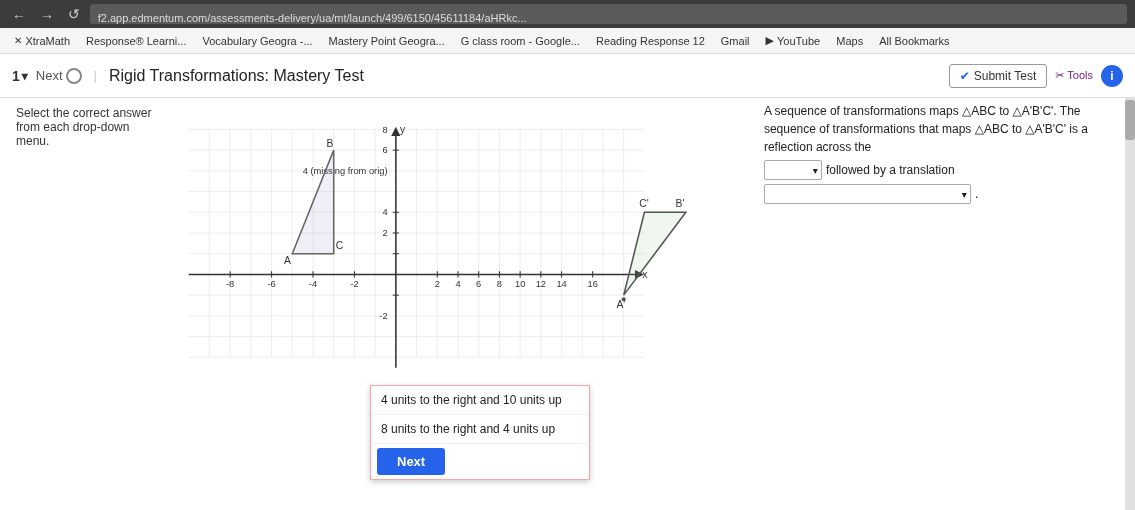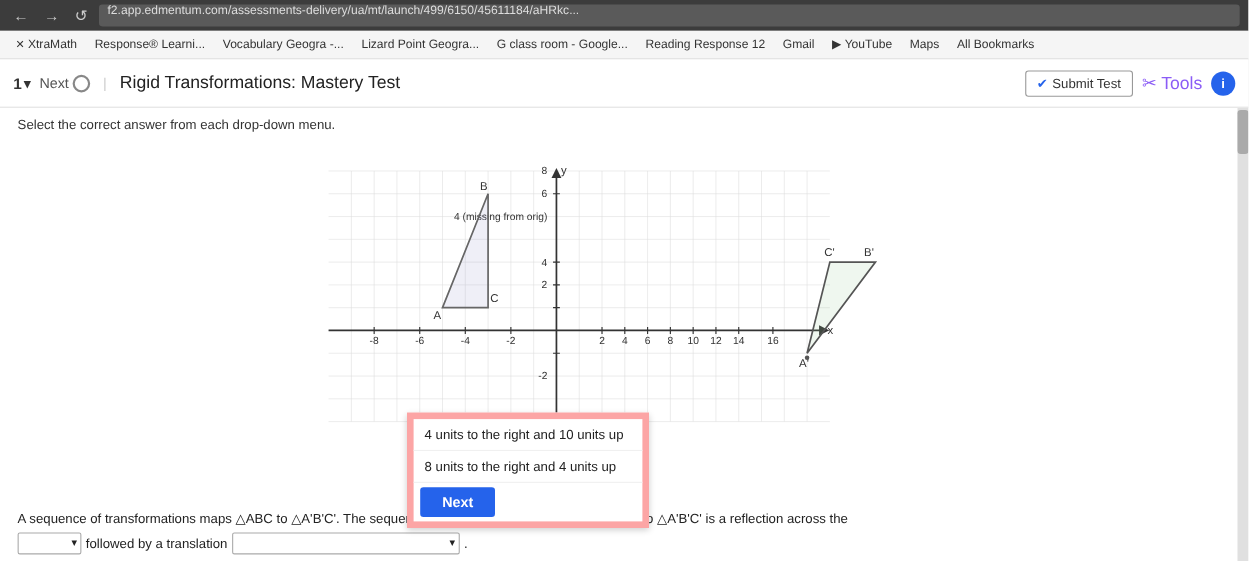--- a/index.html
+++ b/index.html
@@ -21,21 +21,21 @@
       font-size: 14px;
       cursor: pointer;
       padding: 2px 4px;
     }
     .browser-url-bar {
       flex: 1;
       background: #5a5a5a;
       border-radius: 3px;
       height: 20px;
       display: flex;
-      align-items: flex-start;
+      align-items: flex-end;
       padding: 0 8px;
       color: #ddd;
       font-size: 11px;
       overflow: hidden;
       white-space: nowrap;
     }
 
     
     .bookmarks-bar {
       background: #f5f5f5;
@@ -107,44 +107,44 @@
       font-size: 12px;
       cursor: pointer;
       color: #333;
       display: flex;
       align-items: center;
       gap: 4px;
     }
     .tools-btn {
       background: none;
       border: none;
-      font-size: 16px;
-      cursor: pointer;
-      color: #8b5cf6;
+      font-size: 11px;
+      cursor: pointer;
+      color: #701a75;
     }
     .info-btn {
       background: #2563eb;
       border: none;
       border-radius: 50%;
       width: 22px; height: 22px;
       color: white;
       font-size: 12px;
       cursor: pointer;
       display: flex;
       align-items: center;
       justify-content: center;
       font-weight: bold;
     }
 
     
     .main-content {
       background: #fff;
       height: calc(510px - 28px - 26px - 44px);
       display: flex;
-      flex-direction: column;
+      flex-direction: row;
       position: relative;
       overflow: hidden;
     }
     .instruction-text {
       padding: 8px 16px 4px;
       font-size: 12px;
       color: #333;
     }
 
     
@@ -195,21 +195,21 @@
       font-size: 10px;
       pointer-events: none;
     }
 
     
     .dropdown-menu-container {
       position: absolute;
       bottom: 30px;
       left: 370px;
       background: white;
-      border: 6px solid #fca5a5;
+      border: 1px solid #fca5a5;
       box-shadow: 0 2px 6px rgba(0,0,0,0.2);
       z-index: 100;
       min-width: 220px;
     }
     .dropdown-menu-item {
       padding: 7px 10px;
       font-size: 12px;
       color: #222;
       cursor: pointer;
       border-bottom: 1px solid #f0f0f0;
@@ -260,21 +260,21 @@
     <span class="bookmark-icon">✕</span>
     <span>XtraMath</span>
   </div>
   <div class="bookmark-item">
     <span>Response® Learni...</span>
   </div>
   <div class="bookmark-item">
     <span>Vocabulary Geogra -...</span>
   </div>
   <div class="bookmark-item">
-    <span>Lizard Point Geogra...</span>
+    <span>Mastery Point Geogra...</span>
   </div>
   <div class="bookmark-item">
     <span>G class room - Google...</span>
   </div>
   <div class="bookmark-item">
     <span>Reading Response 12</span>
   </div>
   <div class="bookmark-item">
     <span>Gmail</span>
   </div>

